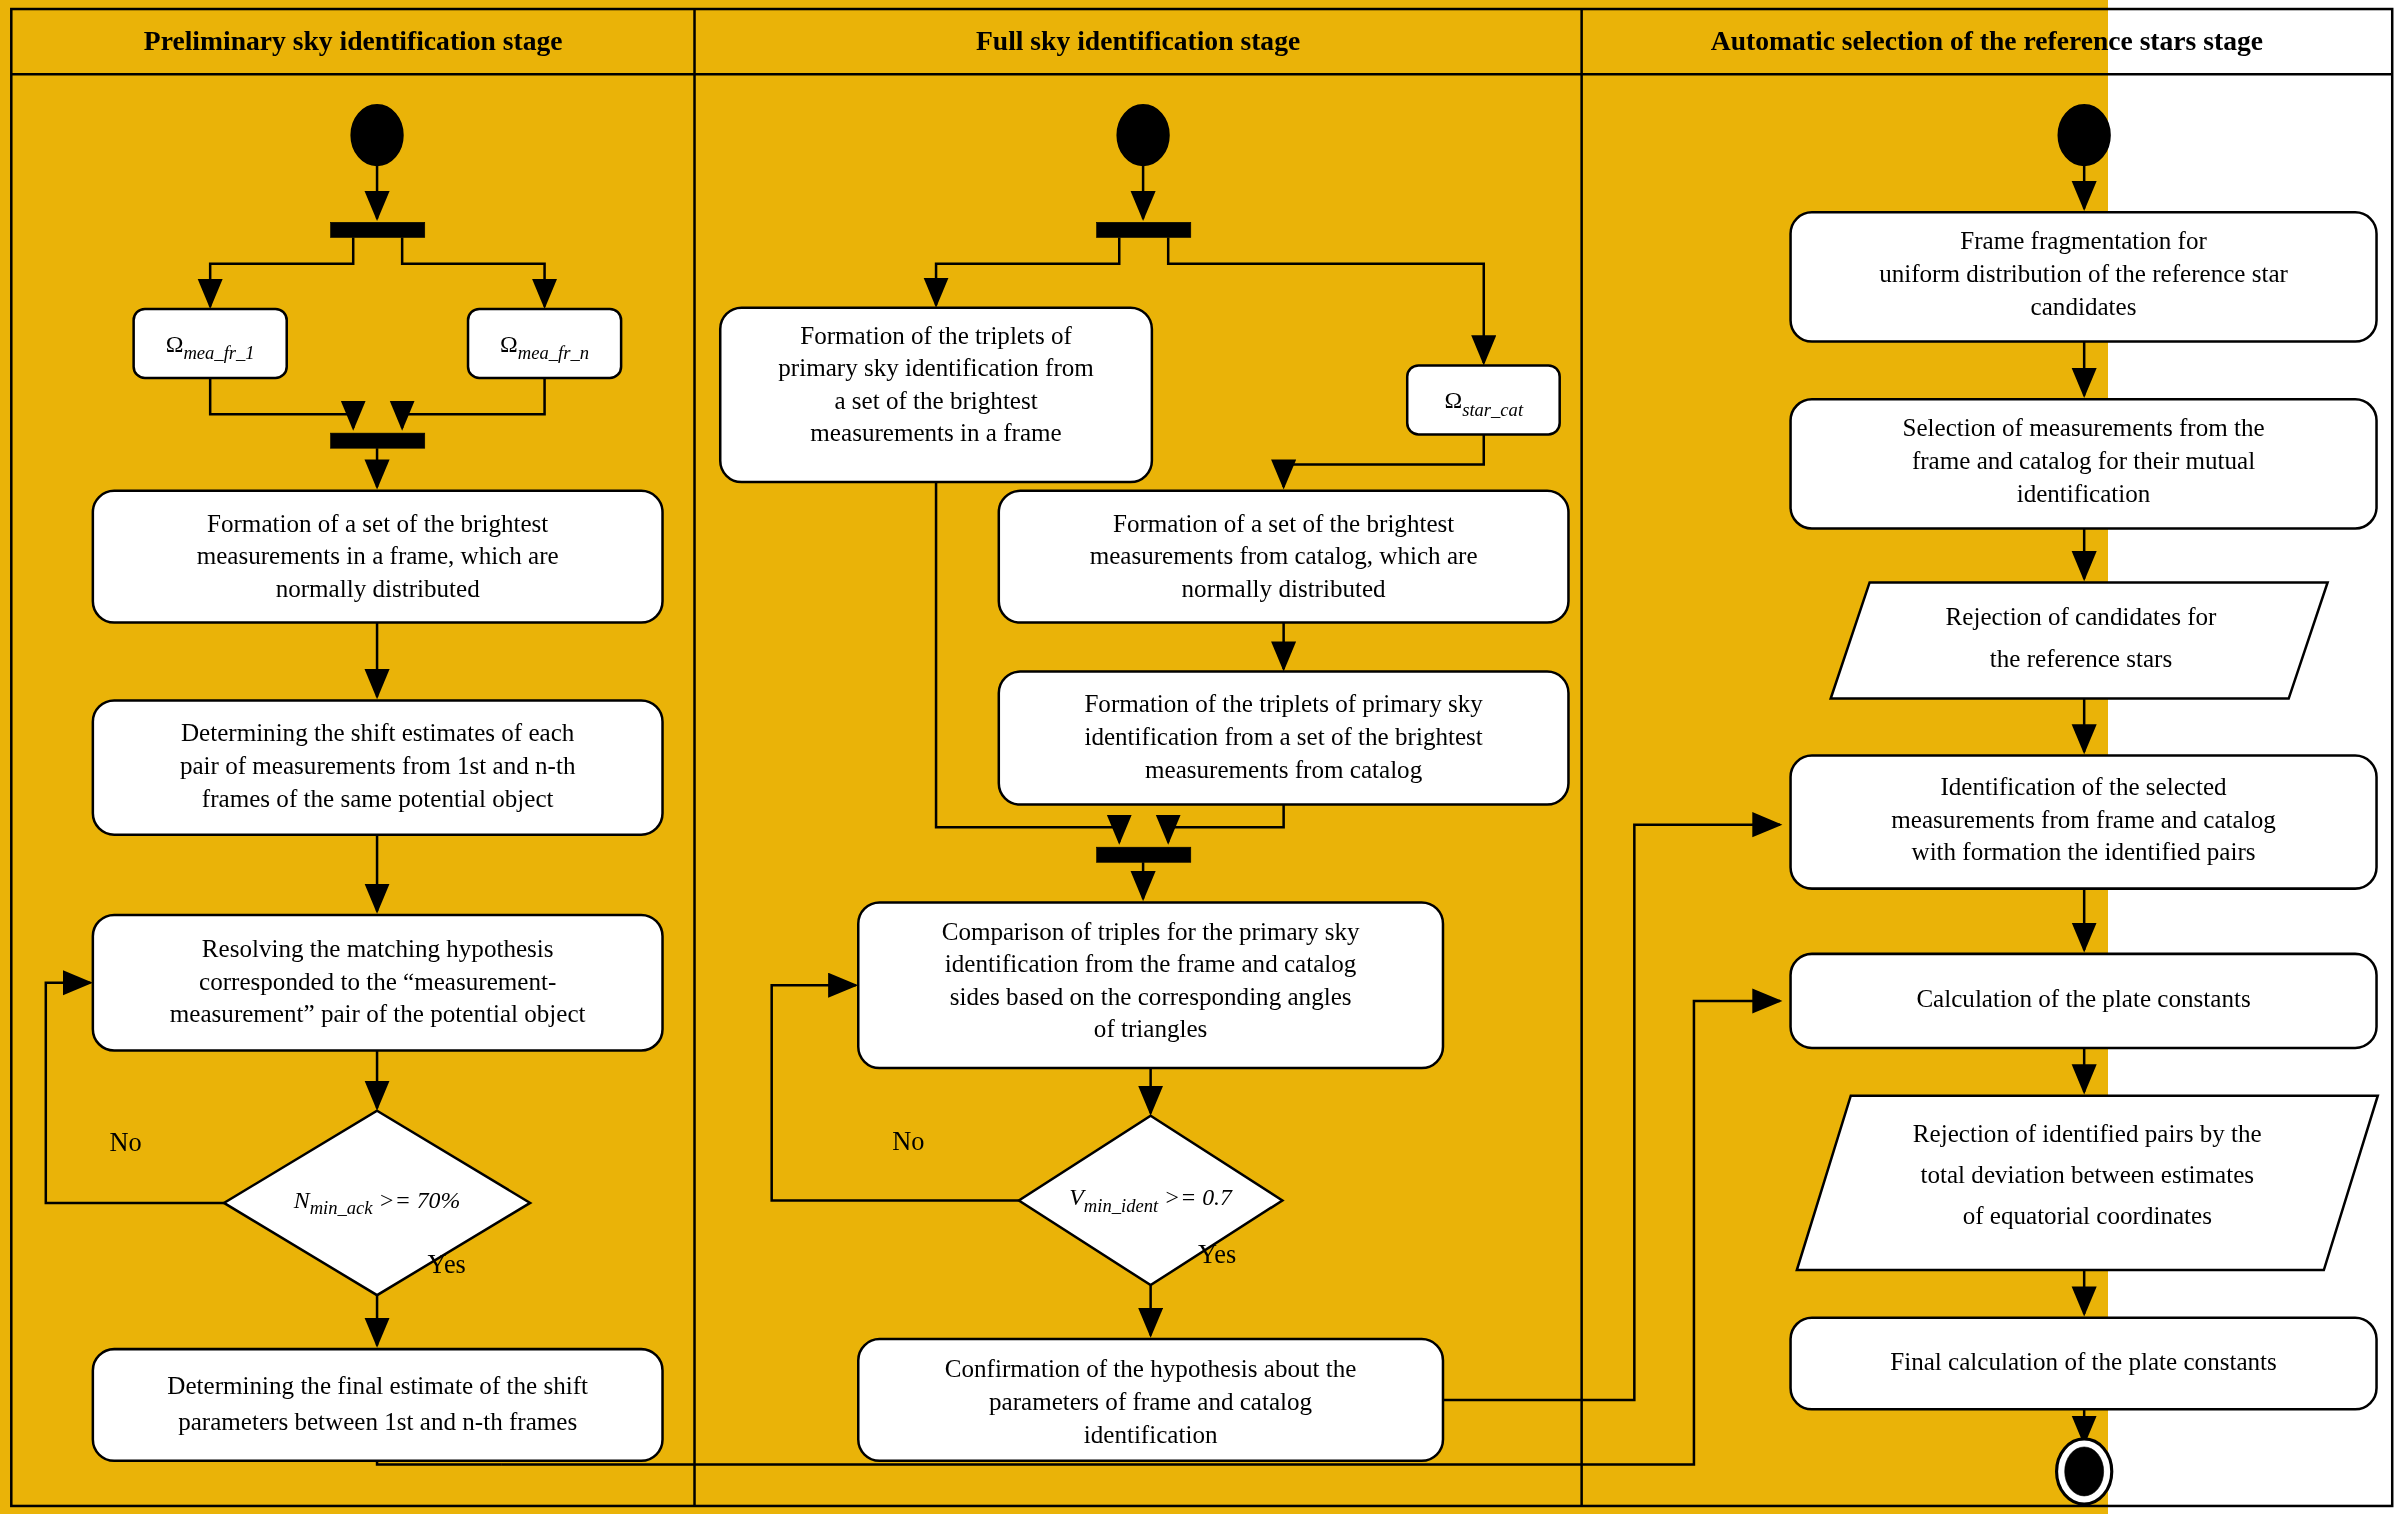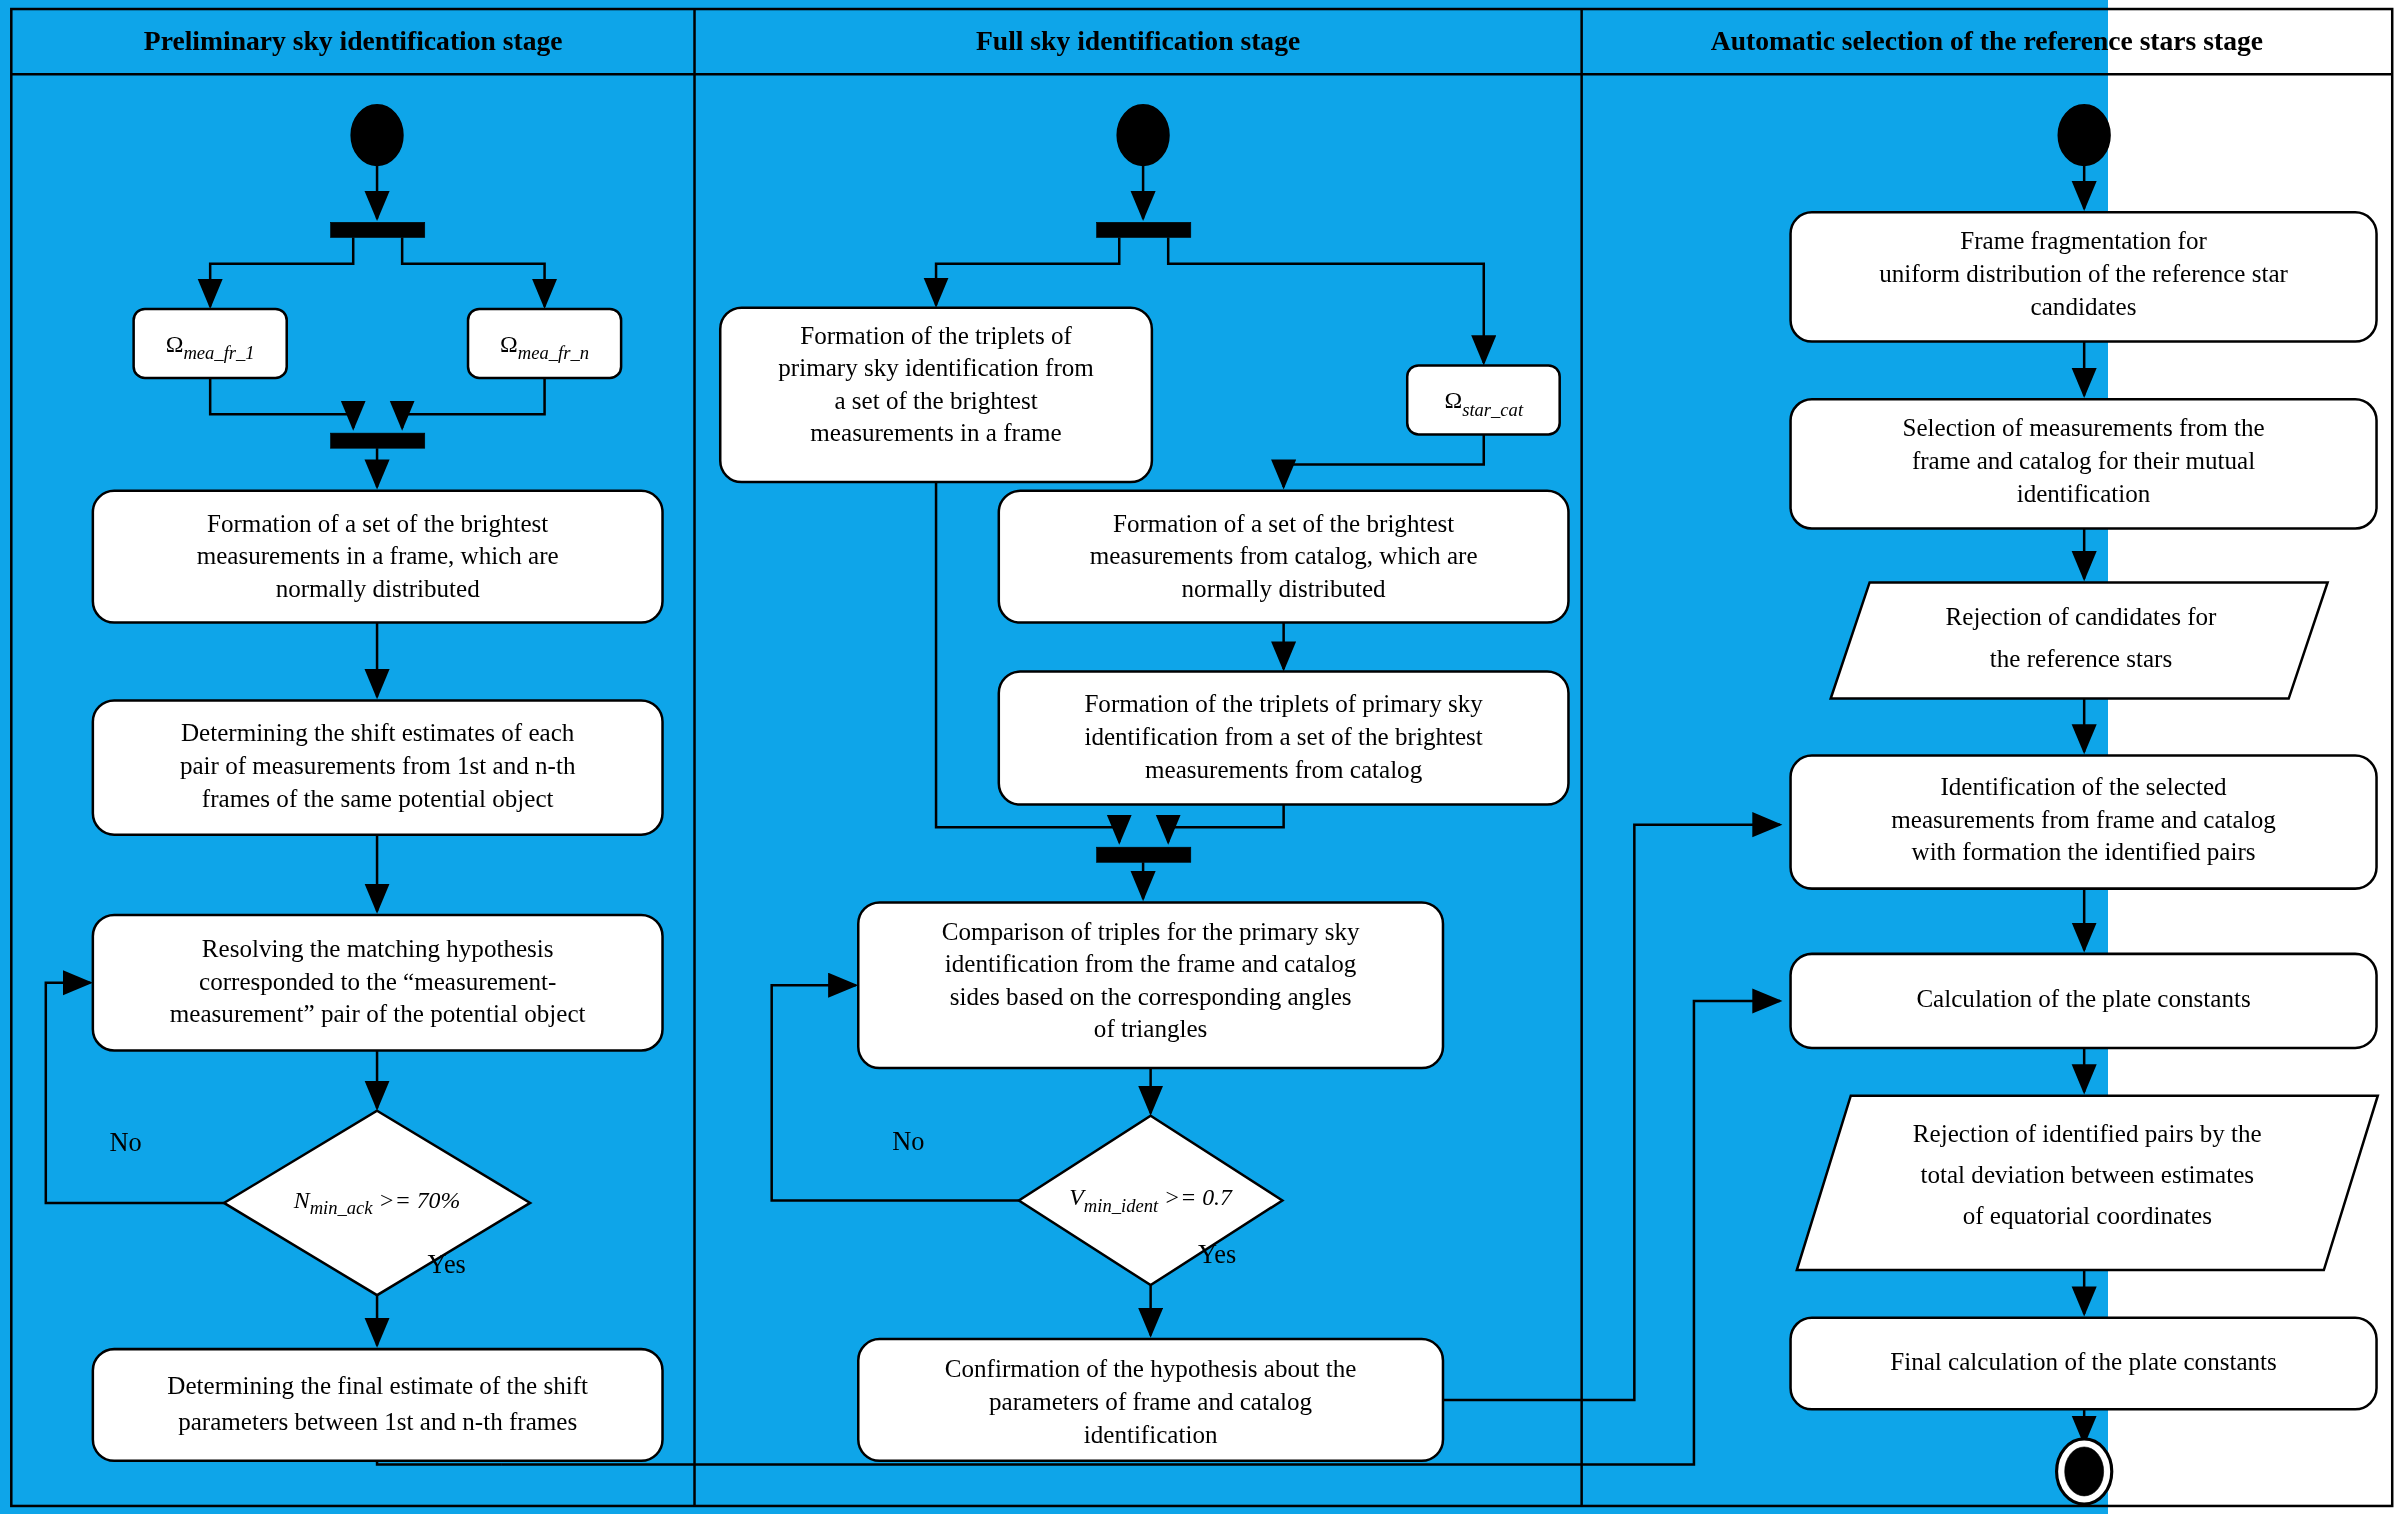--- a/index.html
+++ b/index.html
@@ -1,17 +1,17 @@
 <!DOCTYPE html>
 <html style="font-size:10px"><head>
 <meta charset="utf-8">
 <style>
   html,body{margin:0;padding:0;background:#fff;}
   body{font-family:"Liberation Serif", serif;}
-  #stage{position:relative;width:2108px;height:1515px;background:#0ea5e9;}
+  #stage{position:relative;width:2108px;height:1515px;background:#eab308;}
   svg{display:block;}
   .nodeText{font-family:"Liberation Serif", serif;font-size:40px;fill:#000;text-anchor:middle;dominant-baseline:middle;}
   .laneTitle{font-family:"Liberation Serif", serif;font-size:44px;font-weight:bold;fill:#000;text-anchor:middle;}
   .edgeLabel{font-family:"Liberation Serif", serif;font-size:42px;fill:#000;text-anchor:middle;}
   .objText{font-family:"Liberation Serif", serif;font-size:38px;fill:#000;text-anchor:middle;}
   .guardText{font-family:"Liberation Serif", serif;font-size:38px;fill:#000;text-anchor:middle;}
   .ital{font-style:italic;}
   .sub{font-size:0.78em;}
 </style>
 </head>

